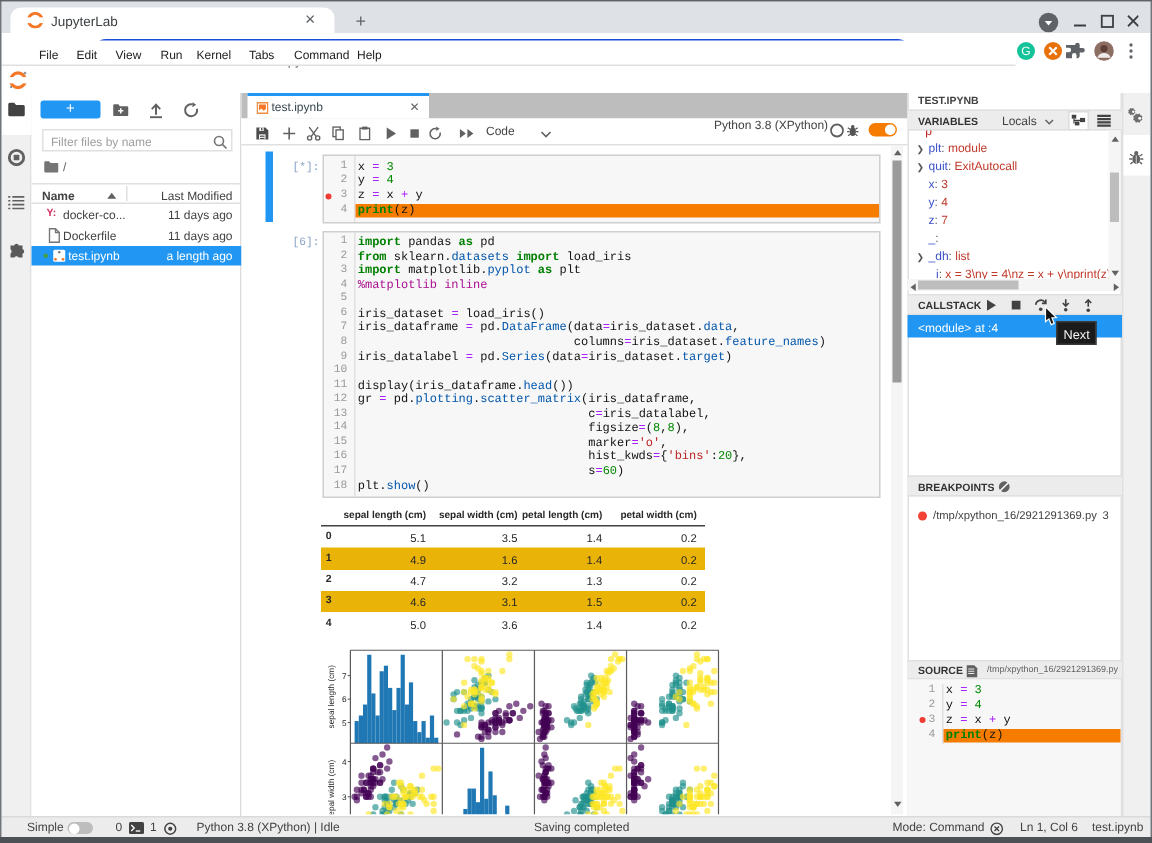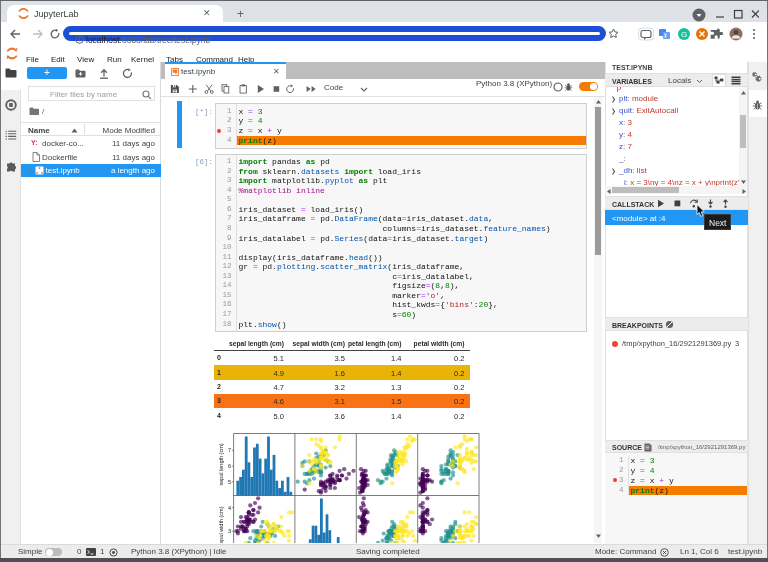--- a/index.html
+++ b/index.html
@@ -14,30 +14,30 @@
 #ctab{left:7px;top:5px;width:216px;height:17px;background:#fff;border-radius:7px 7px 0 0;font-size:9px;color:#3c4043}
 #ctab .title{position:absolute;left:27px;top:4px}
 #ctab .x{position:absolute;left:196px;top:3px;color:#5f6368;font-size:9px}
 #newtab{left:237px;top:7px;font-size:12px;color:#5f6368}
 
 #addr{left:1px;top:22px;width:766px;height:23px;background:#fff}
 #omni{left:63px;top:26px;width:543px;height:15px;border:6px solid #1d4ed8;border-radius:8px;font-size:8.5px;color:#5f6368}
 #omni .url{position:absolute;left:17px;top:2.5px;color:#5f6368}
 #omni .url b{color:#202124;font-weight:normal}
 
-#menubar{left:1px;top:50px;width:676px;height:17px;background:#fff;border-bottom:1px solid #e0e0e0;font-size:8px;color:#212121}
+#menubar{left:1px;top:27px;width:676px;height:17px;background:#fff;border-bottom:1px solid #e0e0e0;font-size:8px;color:#212121}
 #menubar span{position:absolute;top:4.5px}
 
 #lstrip{left:1px;top:62px;width:20px;height:482px;background:#f0f0f0;border-right:1px solid #e0e0e0}
 #ltab-active{left:1px;top:62px;width:20px;height:28px;background:#fff}
 
 #fb{left:21px;top:62px;width:140px;height:482px;background:#fff;border-right:1px solid #dadada}
 #fb-plus{left:27px;top:67px;width:40px;height:12px;background:#2196f3;border-radius:2px;color:#fff;font-size:10px;text-align:center;line-height:11px}
 #filter{left:28px;top:86px;width:127px;height:15px;border:1px solid #e0e0e0;background:#fff;font-size:8px;color:#9e9e9e}
-#filter span{position:absolute;left:21px;top:3px}
+#filter span{position:absolute;left:5px;top:3px}
 #fhead{left:21px;top:122px;width:140px;height:14px;border-top:1px solid #e0e0e0;border-bottom:1px solid #e0e0e0;font-size:8px;color:#424242}
 .fhsep{left:84px;top:124px;width:1px;height:10px;background:#e0e0e0}
 .frow{left:21px;width:140px;height:13.5px;font-size:8px;color:#424242}
 .frow .nm{position:absolute;left:21px;top:2.5px}
 .frow .tm{position:absolute;right:6px;top:2.5px}
 #frow3{background:#2196f3;color:#fff}
 
 #dock{left:161px;top:62px;width:446px;height:482px;background:#fff}
 #ntabbar{left:161px;top:62px;width:446px;height:17px;background:#bdbdbd}
 #ntab{left:165px;top:62px;width:121px;height:17px;background:#fff;border-top:2px solid #2196f3;font-size:8px;color:#424242}
@@ -188,21 +188,21 @@
 </div>
 <svg class="ic" style="left:29px;top:107px" width="10" height="9" viewBox="0 0 10 9">
     <path d="M0.5 1.3 a0.8 0.8 0 0 1 0.8-0.8 h2.4 l1 1.2 h4.5 a0.8 0.8 0 0 1 0.8 0.8 v4.7 a0.8 0.8 0 0 1 -0.8 0.8 h-7.9 a0.8 0.8 0 0 1 -0.8-0.8 z" fill="#757575"></path>
   </svg>
 <span class="abs" style="left:42px;top:107px;font-size:8px;color:#616161">/</span>
 <div class="abs" id="fhead">
     <b style="position:absolute;left:28px;top:2.5px;left:7px">Name</b>
  <svg class="ic" style="left:50px;top:5px" width="7" height="5" viewBox="0 0 7 5">
       <path d="M3.5 0.5 L6.5 4.5 H0.5 Z" fill="#616161"></path>
     </svg>
- <span style="position:absolute;right:6px;top:2.5px">Mode Modified</span>
+ <span style="position:absolute;right:6px;top:2.5px">Last Modified</span>
 </div>
 <div class="abs fhsep"></div>
 <div class="abs frow" id="frow1" style="top:136.5px">
  <b style="position:absolute;left:10px;top:2.5px;color:#d32f5e;font-size:7px">Y:</b>
  <span class="nm">docker-co...</span>
     <span class="tm">11 days ago</span>
 </div>
 <div class="abs frow" id="frow2" style="top:150px">
  <svg class="ic" style="left:10.5px;top:2px" width="8" height="10" viewBox="0 0 8 10">
       <path d="M1 0.5 h4 l2.5 2.5 v6.5 h-6.5 z" fill="#fff" stroke="#757575" stroke-width="0.9"></path>
@@ -335,21 +335,21 @@
       <span style="right:68.5px">1.4</span>
       <span style="right:5.5px">0.2</span>
     </div>
  <div class="trow">
       <b>2</b>
       <span style="right:186px">4.7</span>
       <span style="right:125px">3.2</span>
       <span style="right:68.5px">1.3</span>
       <span style="right:5.5px">0.2</span>
     </div>
- <div class="trow" style="background:#f97316">
+ <div class="trow" style="background:#eab308">
       <b>3</b>
       <span style="right:186px">4.6</span>
       <span style="right:125px">3.1</span>
       <span style="right:68.5px">1.5</span>
       <span style="right:5.5px">0.2</span>
     </div>
  <div class="trow">
       <b>4</b>
       <span style="right:186px">5.0</span>
       <span style="right:125px">3.6</span>

